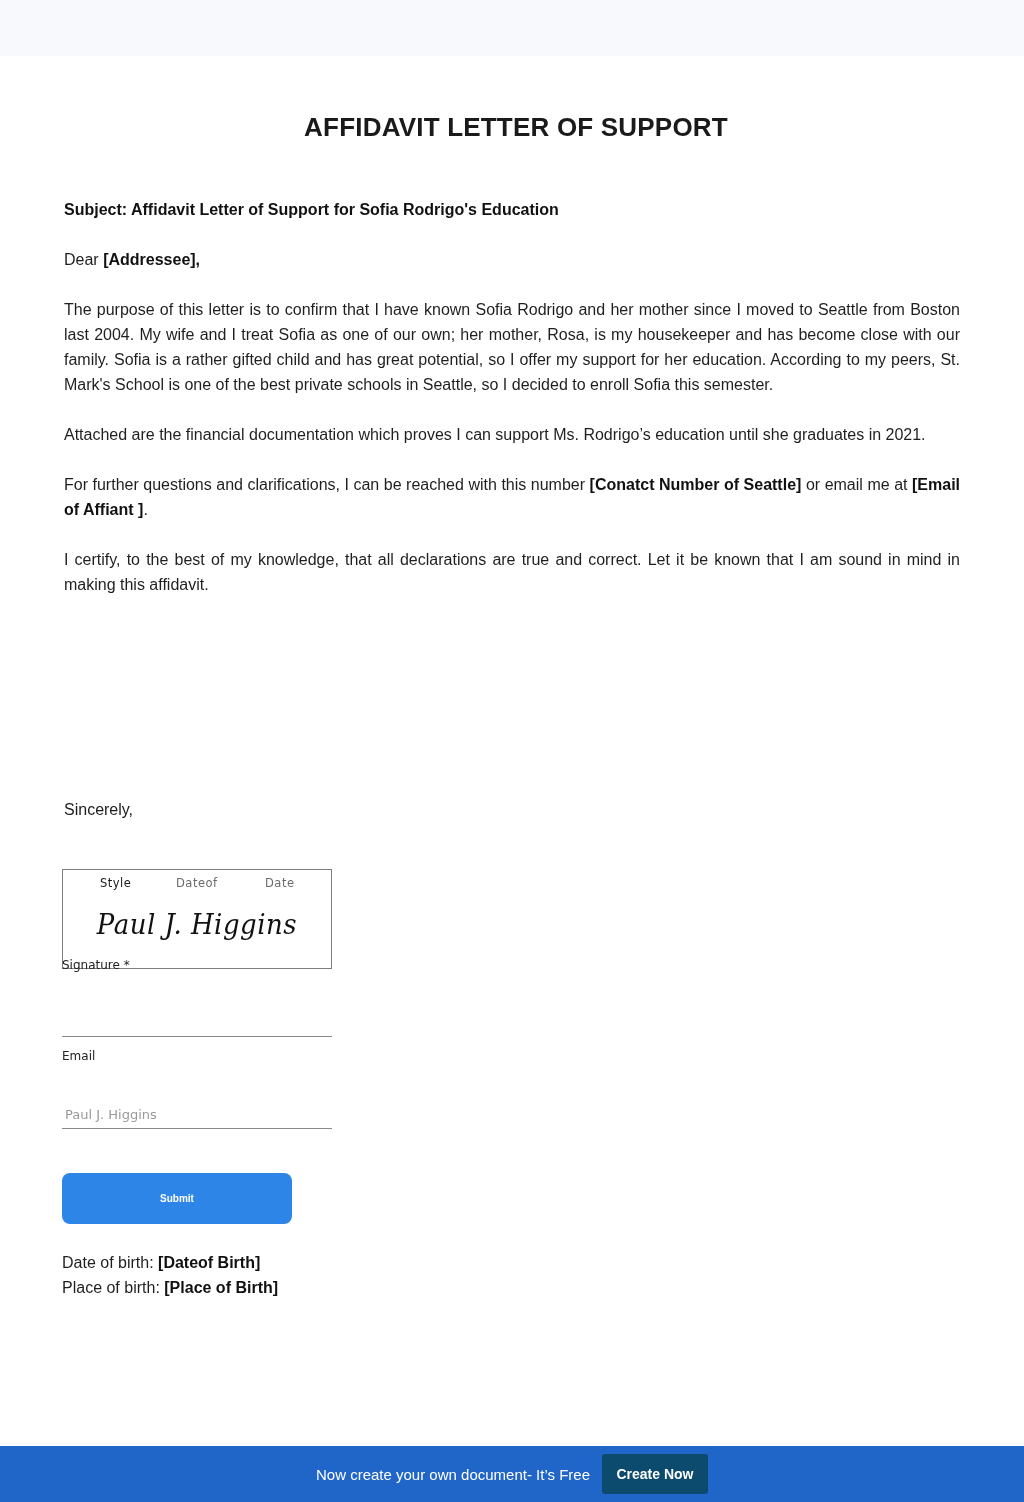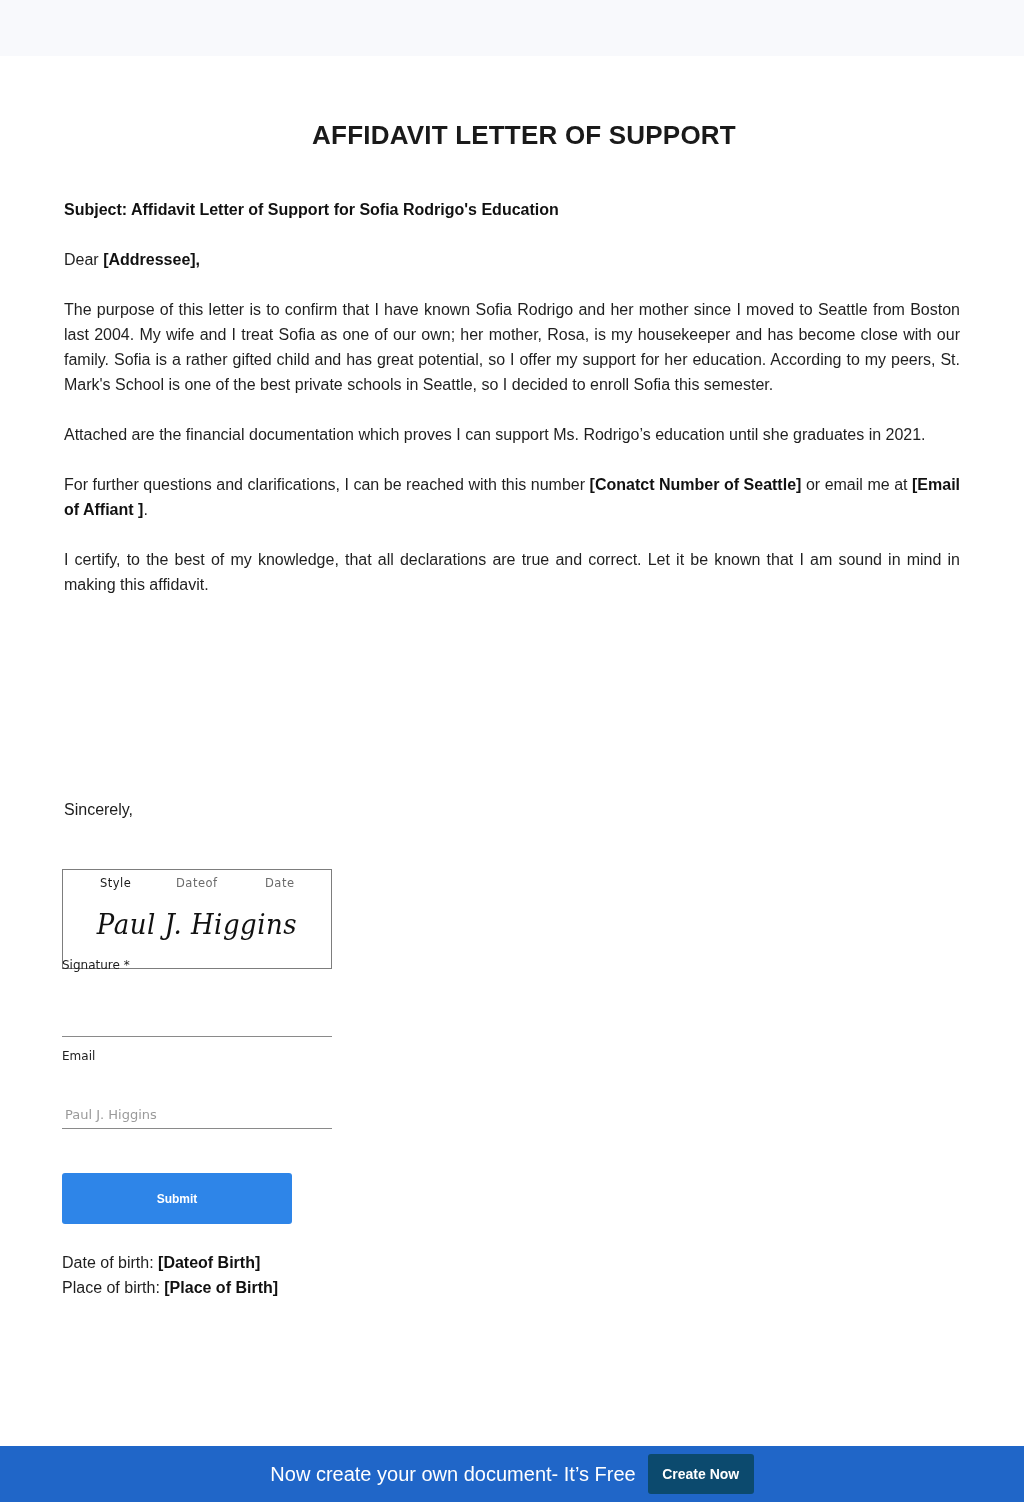--- a/index.html
+++ b/index.html
@@ -31,21 +31,21 @@
     .title {
       position: absolute;
       left: 0;
       top: 52px;
       width: 896px;
       text-align: center;
       font-size: 26px;
       font-weight: bold;
       letter-spacing: 0.2px;
       color: #1a1a1a;
-      margin: 12px;
+      margin: 4px;
     }
     .body-text {
       position: absolute;
       left: 0;
       top: 141px;
       width: 896px;
       font-size: 16px;
       line-height: 25px;
       color: #1f1f1f;
     }
@@ -132,23 +132,23 @@
     .field-line::placeholder { color: #9a9a9a; }
     .submit {
       position: absolute;
       left: 62px;
       top: 1173px;
       width: 230px;
       height: 51px;
       background: #2e85e8;
       color: #fff;
       border: none;
-      border-radius: 3px;
+      border-radius: 8px;
       font-family: "Liberation Sans", sans-serif;
-      font-size: 12px;
+      font-size: 10px;
       font-weight: bold;
       cursor: pointer;
     }
     .birth {
       position: absolute;
       left: 62px;
       top: 1250px;
       font-size: 16px;
       line-height: 25px;
       color: #1f1f1f;
@@ -159,21 +159,21 @@
       top: 1446px;
       width: 1024px;
       height: 56px;
       background: #2066c8;
       display: flex;
       align-items: center;
       justify-content: center;
     }
     .footer-text {
       color: #ffffff;
-      font-size: 20px;
+      font-size: 15px;
       margin-right: 12px;
     }
     .create-btn {
       background: #0c4a6e;
       color: #fff;
       border: none;
       border-radius: 3px;
       width: 106px;
       height: 40px;
       font-family: "Liberation Sans", sans-serif;

